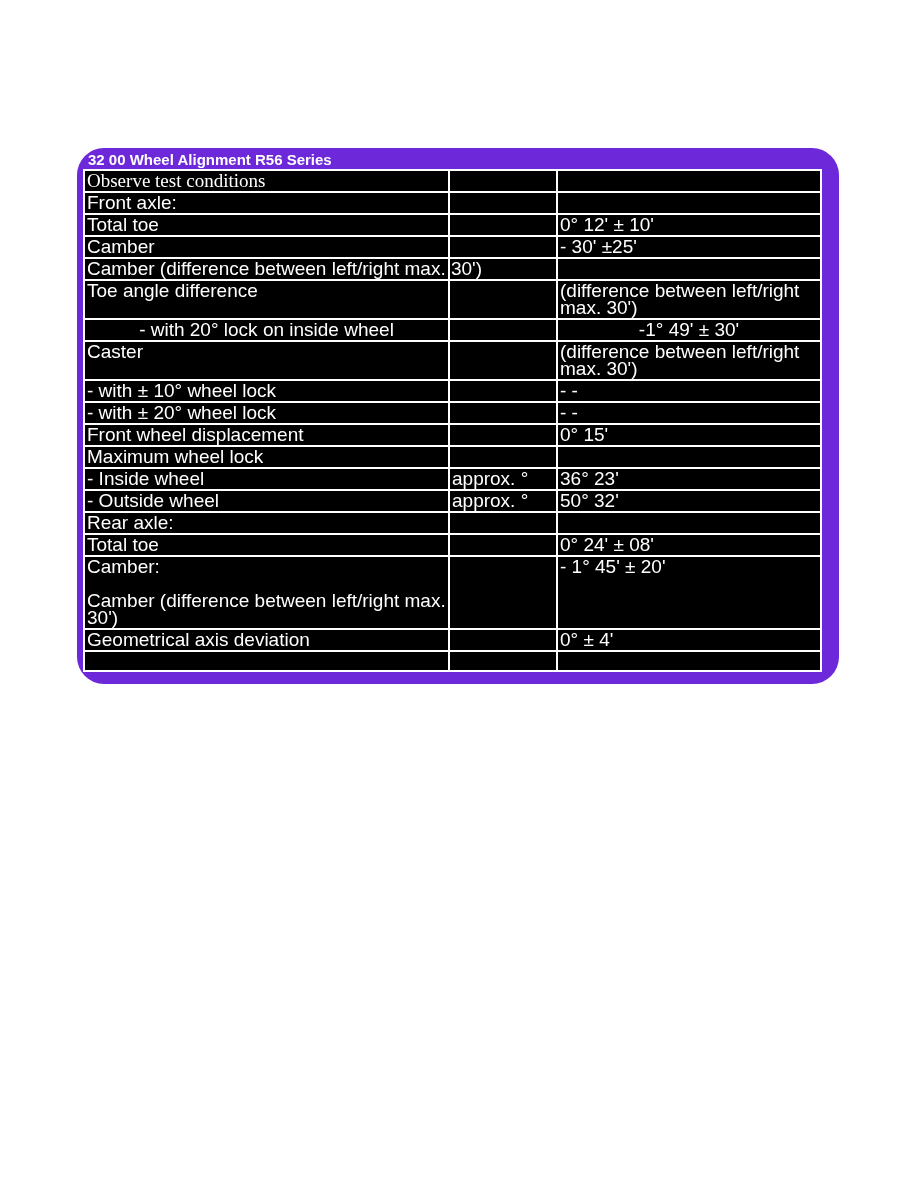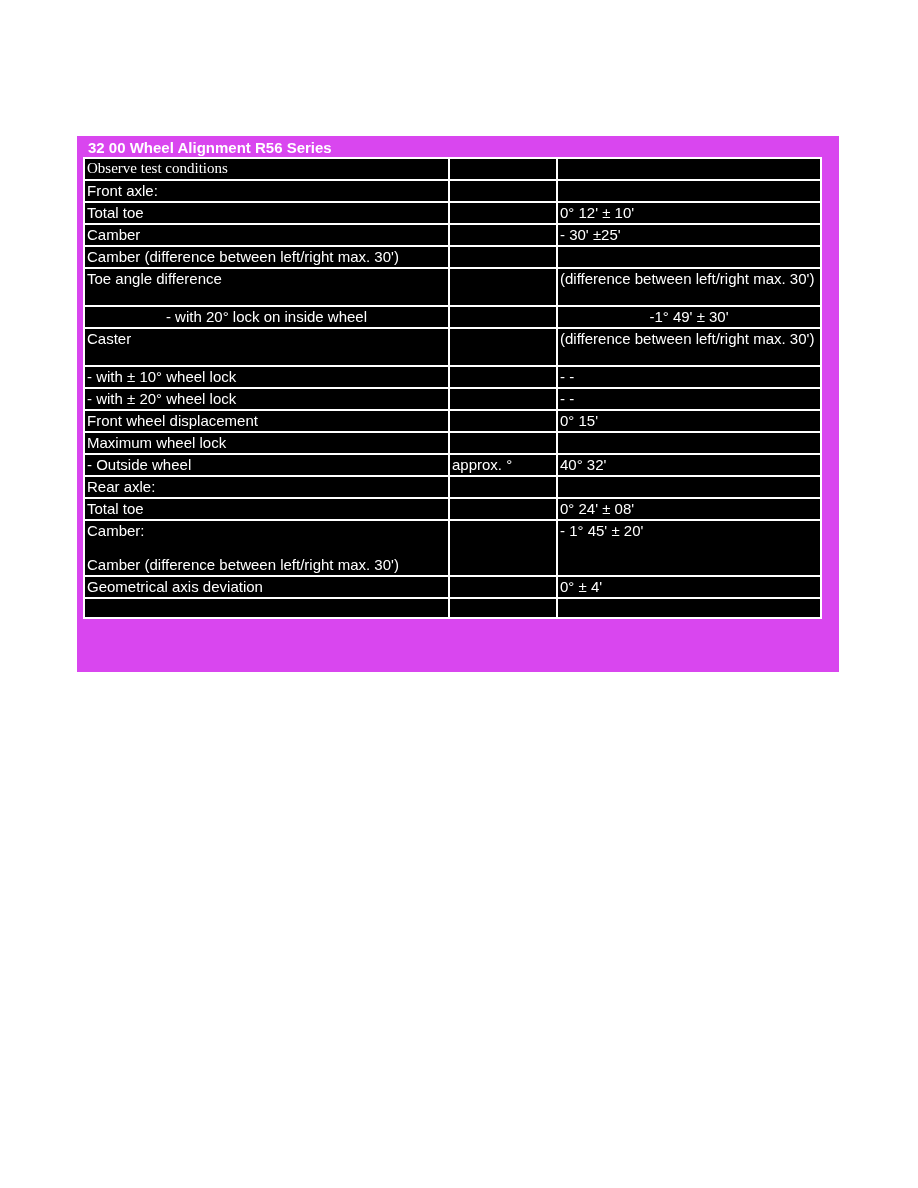--- a/index.html
+++ b/index.html
@@ -10,24 +10,25 @@
     body {
       width: 918px;
       height: 1188px;
       position: relative;
       overflow: hidden;
       font-family: "Liberation Sans", sans-serif;
     }
     .frame {
       position: absolute;
       left: 77px;
-      top: 136px;
+      top: 148px;
       width: 762px;
       height: 536px;
-      background: #d946ef;
+      background: #6d28d9;
+      border-radius: 27px;
     }
     .title {
       position: absolute;
       left: 11px;
       top: 3px;
       color: #ffffff;
       font-weight: bold;
       font-size: 15px;
       line-height: 18px;
       white-space: nowrap;
@@ -36,21 +37,21 @@
       position: absolute;
       left: 6px;
       top: 21px;
       width: 737px;
       border-collapse: collapse;
       table-layout: fixed;
     }
     table.spec td {
       border: 2px solid #ffffff;
       color: #ffffff;
-      font-size: 15px;
+      font-size: 19px;
       line-height: 17px;
       padding: 1px 2px 2px 2px;
       vertical-align: top;
       background: #000000;
       white-space: nowrap;
     }
     table.spec td.wrap {
       white-space: normal;
     }
     td.serif {
@@ -126,23 +127,28 @@
           <td>Front wheel displacement</td>
           <td></td>
           <td class="wrap">0° 15'</td>
         </tr>
         <tr style="height: 20px;">
           <td>Maximum wheel lock</td>
           <td></td>
           <td class="wrap"></td>
         </tr>
         <tr style="height: 20px;">
+          <td>- Inside wheel</td>
+          <td>approx. °</td>
+          <td class="wrap">36° 23'</td>
+        </tr>
+        <tr style="height: 20px;">
           <td>- Outside wheel</td>
           <td>approx. °</td>
-          <td class="wrap">40° 32'</td>
+          <td class="wrap">50° 32'</td>
         </tr>
         <tr style="height: 20px;">
           <td>Rear axle:</td>
           <td></td>
           <td class="wrap"></td>
         </tr>
         <tr style="height: 20px;">
           <td>Total toe</td>
           <td></td>
           <td class="wrap">0° 24' ± 08'</td>

